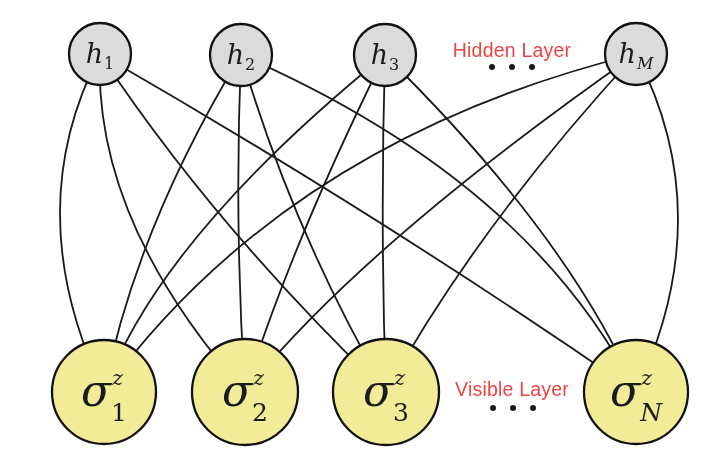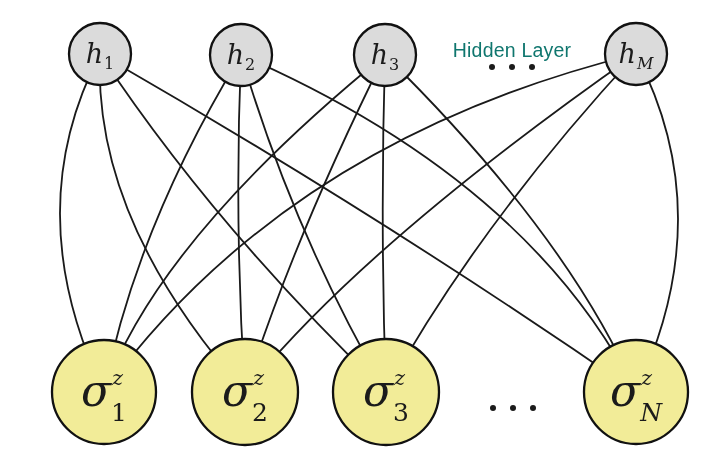--- a/index.html
+++ b/index.html
@@ -4,21 +4,21 @@
 <style>
   html,body{margin:0;padding:0;background:#ffffff;}
   .stage{
     position:relative;width:720px;height:456px;background:#ffffff;overflow:hidden;
     font-family:"Liberation Sans",sans-serif;
     margin-left:8px;
   }
   .stage svg{position:absolute;left:0;top:0;}
   .layer-label{
     position:absolute;width:172px;text-align:center;
-    font-size:19.5px;line-height:21px;color:#0f766e;letter-spacing:0.2px;
+    font-size:19.5px;line-height:21px;color:#ef4444;letter-spacing:0.2px;
     font-family:"Liberation Sans",sans-serif;
   }
   #hidden-label{left:418px;top:40px;}
   #visible-label{left:418px;top:379px;}
 </style>
 </head>
 <body>
 
 <div class="stage">
   <svg id="diagram" width="720" height="456" viewBox="0 0 720 456">
@@ -55,13 +55,14 @@
       <circle cx="96" cy="392" r="52" fill="#F2EC98" stroke="#111111" stroke-width="2.3"></circle>
       <text x="96" y="406" text-anchor="middle" fill="#1B1B1B" font-family="&quot;DejaVu Serif&quot;,&quot;Liberation Serif&quot;,serif"><tspan font-size="44" font-style="italic">σ</tspan><tspan font-size="21" dy="-21" dx="1" font-style="italic">z</tspan><tspan font-size="25" dx="-12" dy="36" font-style="normal">1</tspan></text>
       <circle cx="237" cy="392" r="53" fill="#F2EC98" stroke="#111111" stroke-width="2.3"></circle>
       <text x="237" y="406" text-anchor="middle" fill="#1B1B1B" font-family="&quot;DejaVu Serif&quot;,&quot;Liberation Serif&quot;,serif"><tspan font-size="44" font-style="italic">σ</tspan><tspan font-size="21" dy="-21" dx="1" font-style="italic">z</tspan><tspan font-size="25" dx="-12" dy="36" font-style="normal">2</tspan></text>
       <circle cx="378" cy="392" r="53" fill="#F2EC98" stroke="#111111" stroke-width="2.3"></circle>
       <text x="378" y="406" text-anchor="middle" fill="#1B1B1B" font-family="&quot;DejaVu Serif&quot;,&quot;Liberation Serif&quot;,serif"><tspan font-size="44" font-style="italic">σ</tspan><tspan font-size="21" dy="-21" dx="1" font-style="italic">z</tspan><tspan font-size="25" dx="-12" dy="36" font-style="normal">3</tspan></text>
       <circle cx="628" cy="392" r="52" fill="#F2EC98" stroke="#111111" stroke-width="2.3"></circle>
       <text x="628" y="406" text-anchor="middle" fill="#1B1B1B" font-family="&quot;DejaVu Serif&quot;,&quot;Liberation Serif&quot;,serif"><tspan font-size="44" font-style="italic">σ</tspan><tspan font-size="21" dy="-21" dx="1" font-style="italic">z</tspan><tspan font-size="25" dx="-12" dy="36" font-style="italic">N</tspan></text>
     </svg>
   <div class="layer-label" id="hidden-label">Hidden Layer</div>
+  <div class="layer-label" id="visible-label">Visible Layer</div>
 </div>
 
 </body></html>

